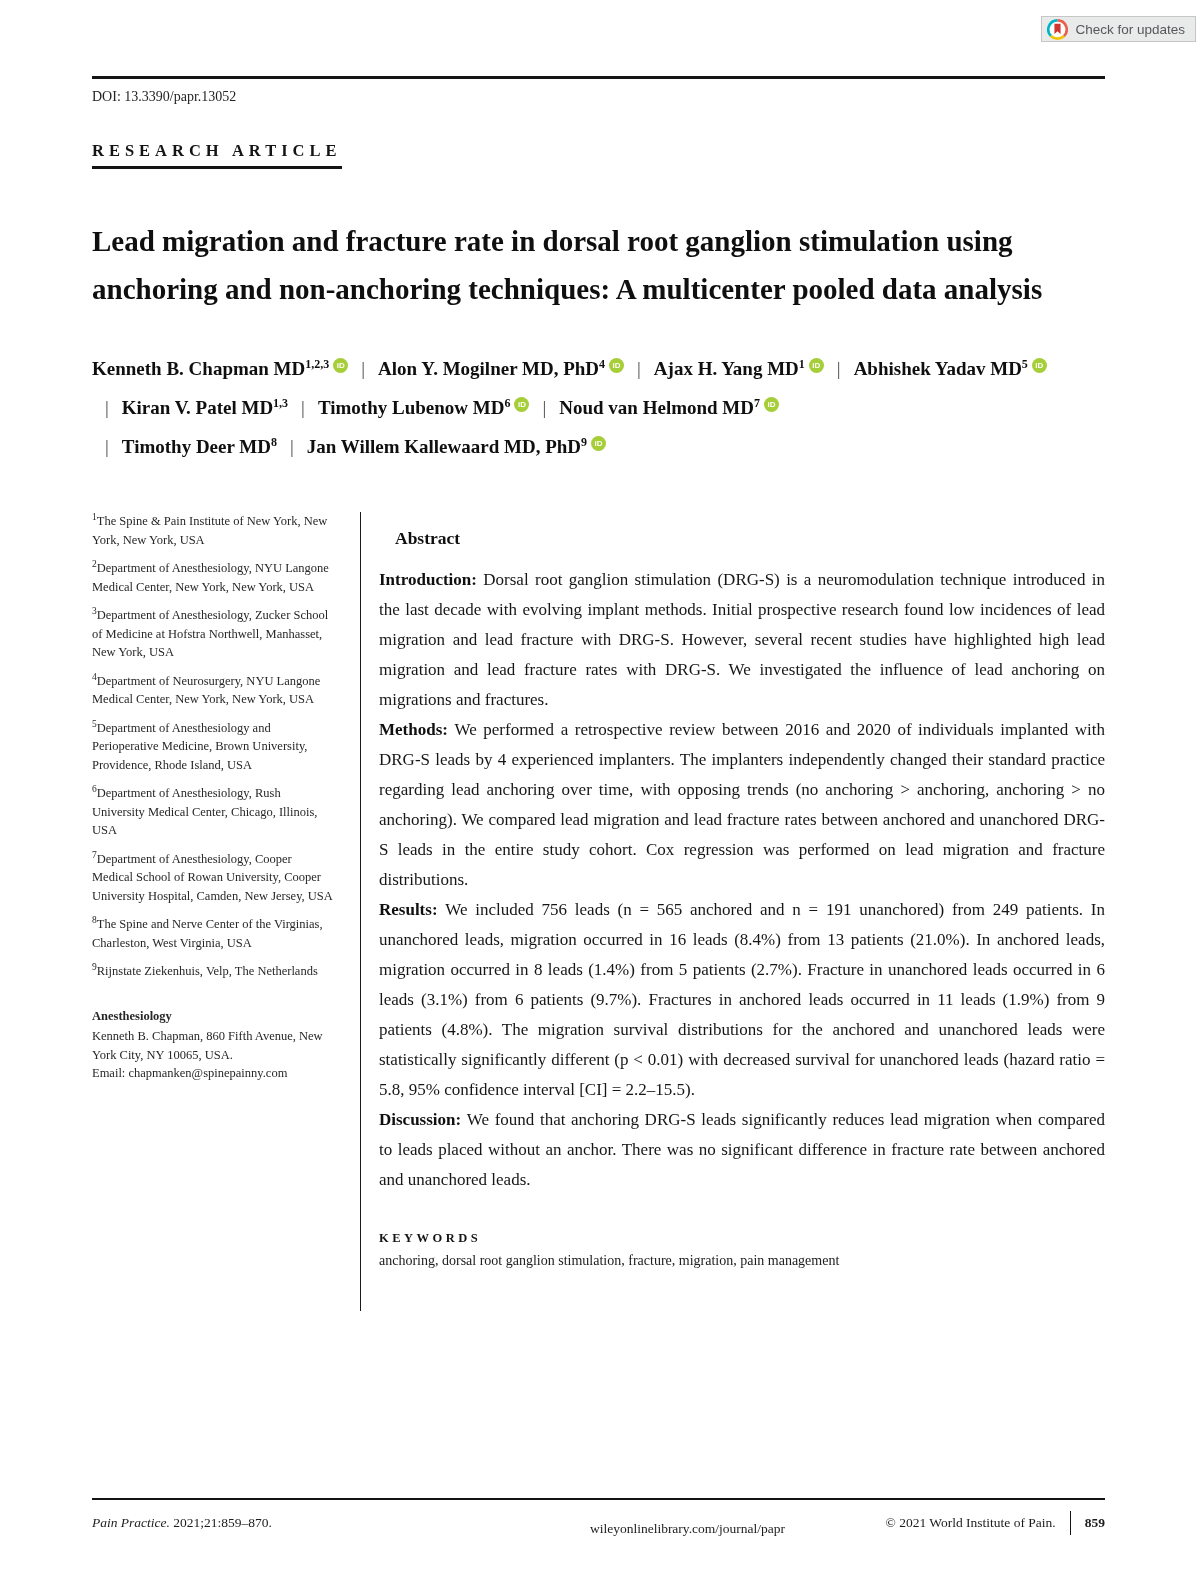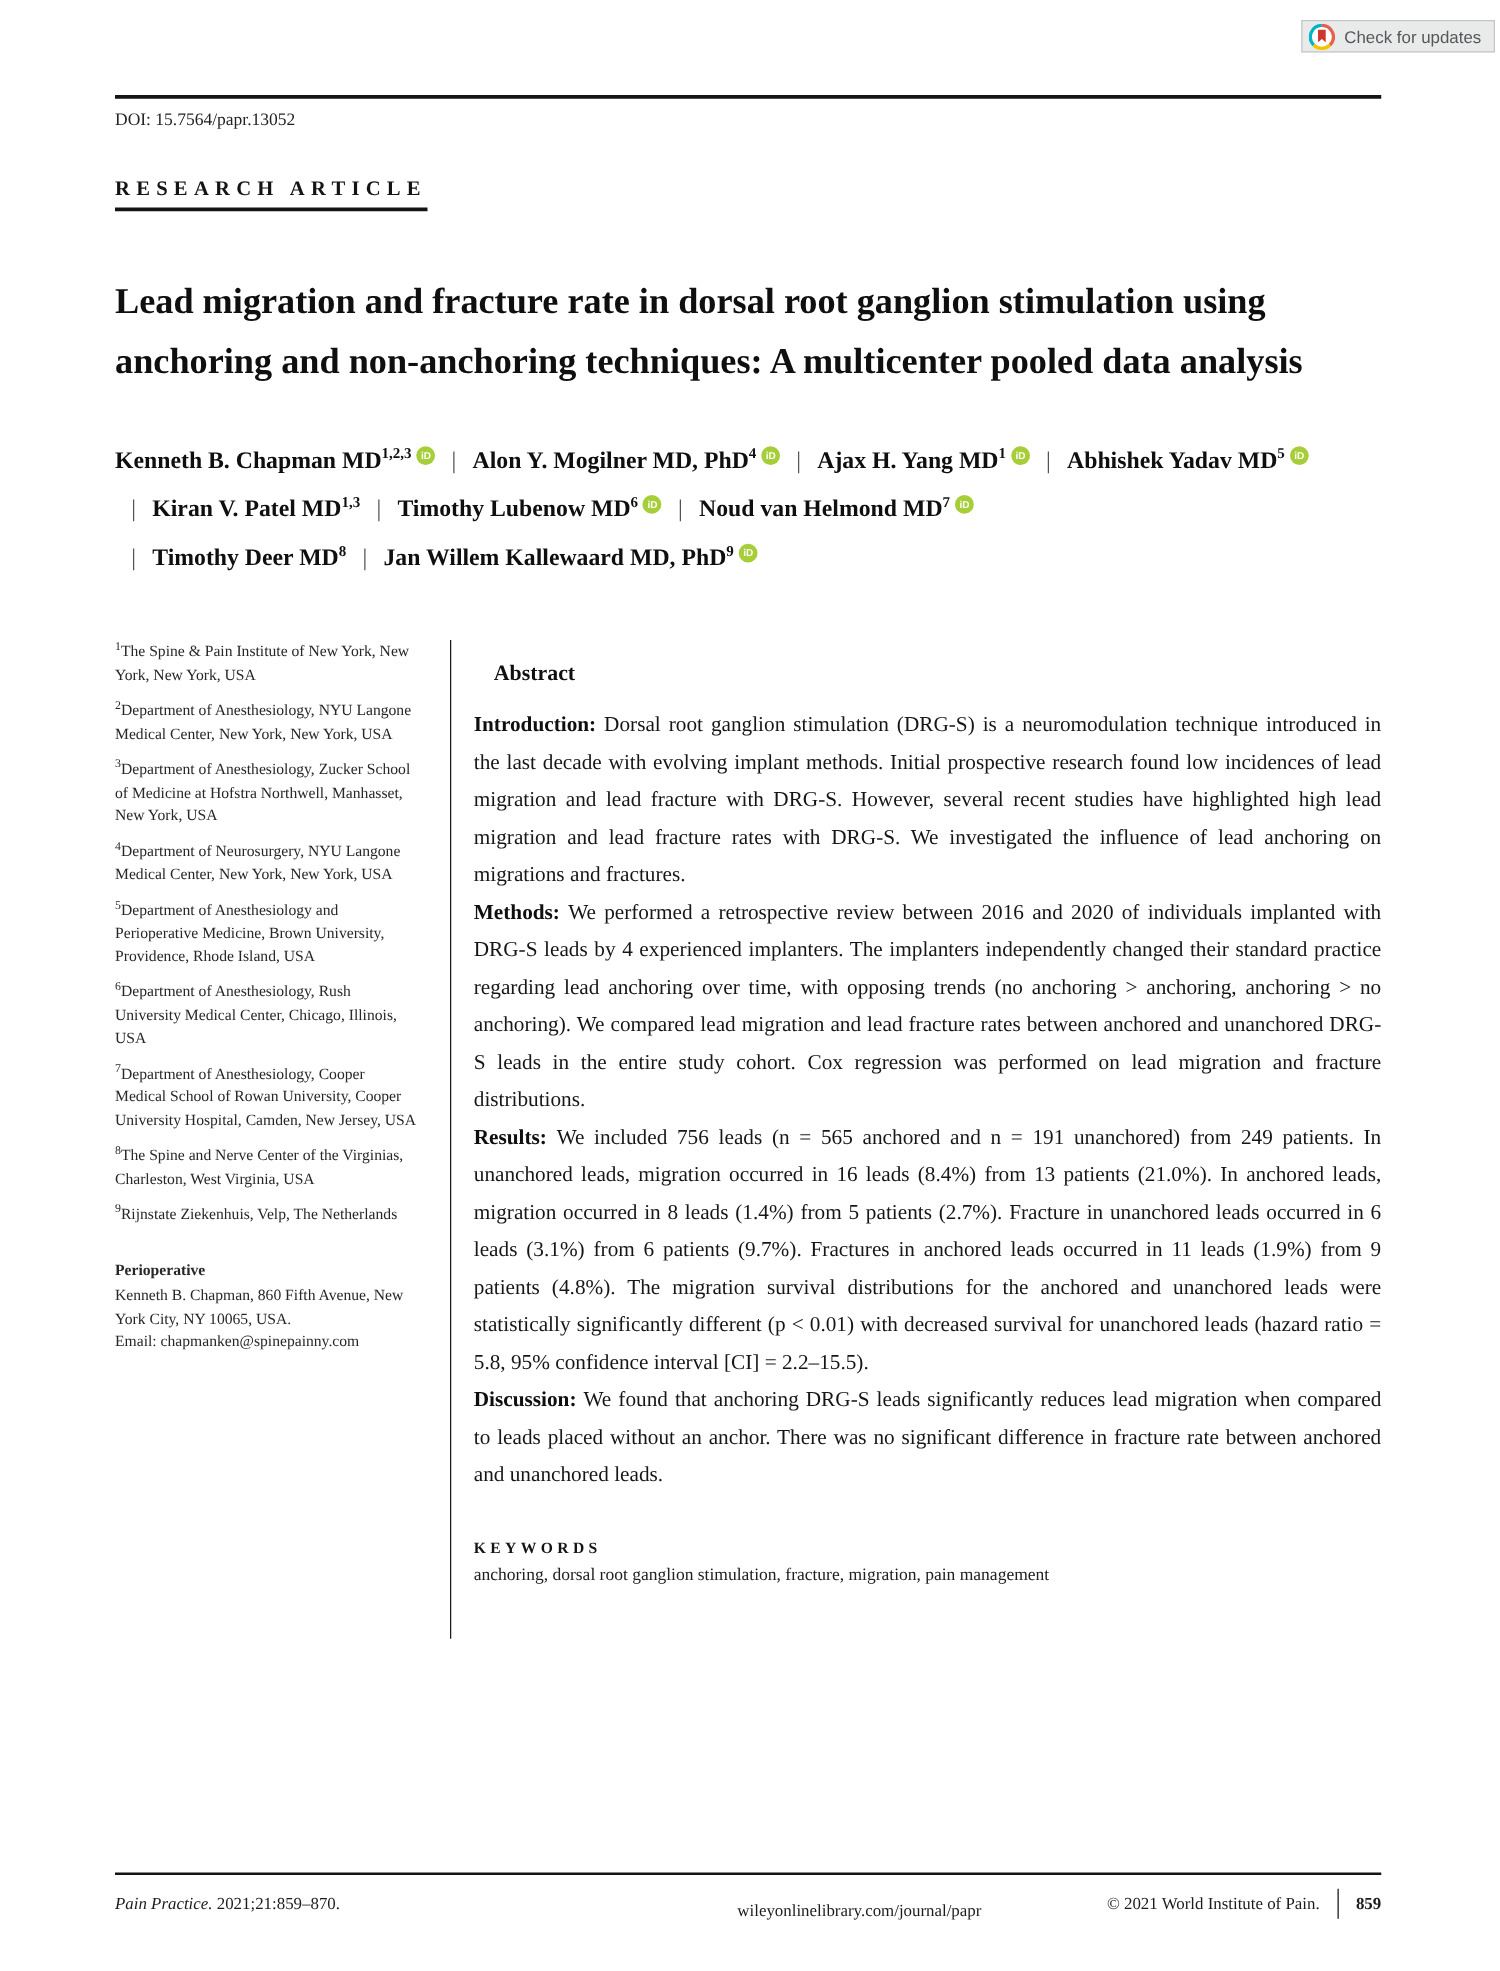--- a/index.html
+++ b/index.html
@@ -185,42 +185,42 @@
         <path d="M4.58 19.42 A10.5 10.5 0 0 0 19.42 19.42" fill="none" stroke="#f4c300" stroke-width="3"></path>
         <path d="M19.42 19.42 A10.5 10.5 0 0 0 12 1.5" fill="none" stroke="#e8604c" stroke-width="3"></path>
         <path d="M8.5 5.5 h7 v11.5 l-3.5 -3 -3.5 3 z" fill="#d0342c"></path>
       </svg>
     </span>
     <span>Check for updates</span>
   </div>
 
   <div class="content">
     <hr class="top-rule">
-    <div class="doi">DOI: 15.7564/papr.13052</div>
+    <div class="doi">DOI: 13.3390/papr.13052</div>
 
     <div class="article-type">RESEARCH ARTICLE</div>
 
     <h1 class="title">Lead migration and fracture rate in dorsal root ganglion stimulation using anchoring and non-anchoring techniques: A multicenter pooled data analysis</h1>
 
     <div class="authors"><span class="author"><span>Kenneth B. Chapman MD</span><sup>1,2,3</sup><span class="orcid">iD</span></span><span class="author-sep">|</span><span class="author"><span>Alon Y. Mogilner MD, PhD</span><sup>4</sup><span class="orcid">iD</span></span><span class="author-sep">|</span><span class="author"><span>Ajax H. Yang MD</span><sup>1</sup><span class="orcid">iD</span></span><span class="author-sep">|</span><span class="author"><span>Abhishek Yadav MD</span><sup>5</sup><span class="orcid">iD</span></span><span class="author-sep">|</span><span class="author"><span>Kiran V. Patel MD</span><sup>1,3</sup></span><span class="author-sep">|</span><span class="author"><span>Timothy Lubenow MD</span><sup>6</sup><span class="orcid">iD</span></span><span class="author-sep">|</span><span class="author"><span>Noud van Helmond MD</span><sup>7</sup><span class="orcid">iD</span></span><span class="author-sep">|</span><span class="author"><span>Timothy Deer MD</span><sup>8</sup></span><span class="author-sep">|</span><span class="author"><span>Jan Willem Kallewaard MD, PhD</span><sup>9</sup><span class="orcid">iD</span></span></div>
 
     <div class="columns">
       <div class="left-col">
         <div>
             <p class="affil"><sup>1</sup>The Spine &amp; Pain Institute of New York, New York, New York, USA</p>
             <p class="affil"><sup>2</sup>Department of Anesthesiology, NYU Langone Medical Center, New York, New York, USA</p>
             <p class="affil"><sup>3</sup>Department of Anesthesiology, Zucker School of Medicine at Hofstra Northwell, Manhasset, New York, USA</p>
             <p class="affil"><sup>4</sup>Department of Neurosurgery, NYU Langone Medical Center, New York, New York, USA</p>
             <p class="affil"><sup>5</sup>Department of Anesthesiology and Perioperative Medicine, Brown University, Providence, Rhode Island, USA</p>
             <p class="affil"><sup>6</sup>Department of Anesthesiology, Rush University Medical Center, Chicago, Illinois, USA</p>
             <p class="affil"><sup>7</sup>Department of Anesthesiology, Cooper Medical School of Rowan University, Cooper University Hospital, Camden, New Jersey, USA</p>
             <p class="affil"><sup>8</sup>The Spine and Nerve Center of the Virginias, Charleston, West Virginia, USA</p>
             <p class="affil"><sup>9</sup>Rijnstate Ziekenhuis, Velp, The Netherlands</p>
           </div>
-        <div class="corr-heading">Perioperative</div>
+        <div class="corr-heading">Anesthesiology</div>
         <div>
             <div>Kenneth B. Chapman, 860 Fifth Avenue, New York City, NY 10065, USA.</div>
             <div>Email: chapmanken@spinepainny.com</div>
           </div>
       </div>
 
       <div class="right-col">
         <h2 class="abs-heading">Abstract</h2>
         <div>
             <p class="abs-para"><strong>Introduction: </strong>Dorsal root ganglion stimulation (DRG-S) is a neuromodulation technique introduced in the last decade with evolving implant methods. Initial prospective research found low incidences of lead migration and lead fracture with DRG-S. However, several recent studies have highlighted high lead migration and lead fracture rates with DRG-S. We investigated the influence of lead anchoring on migrations and fractures.</p>

